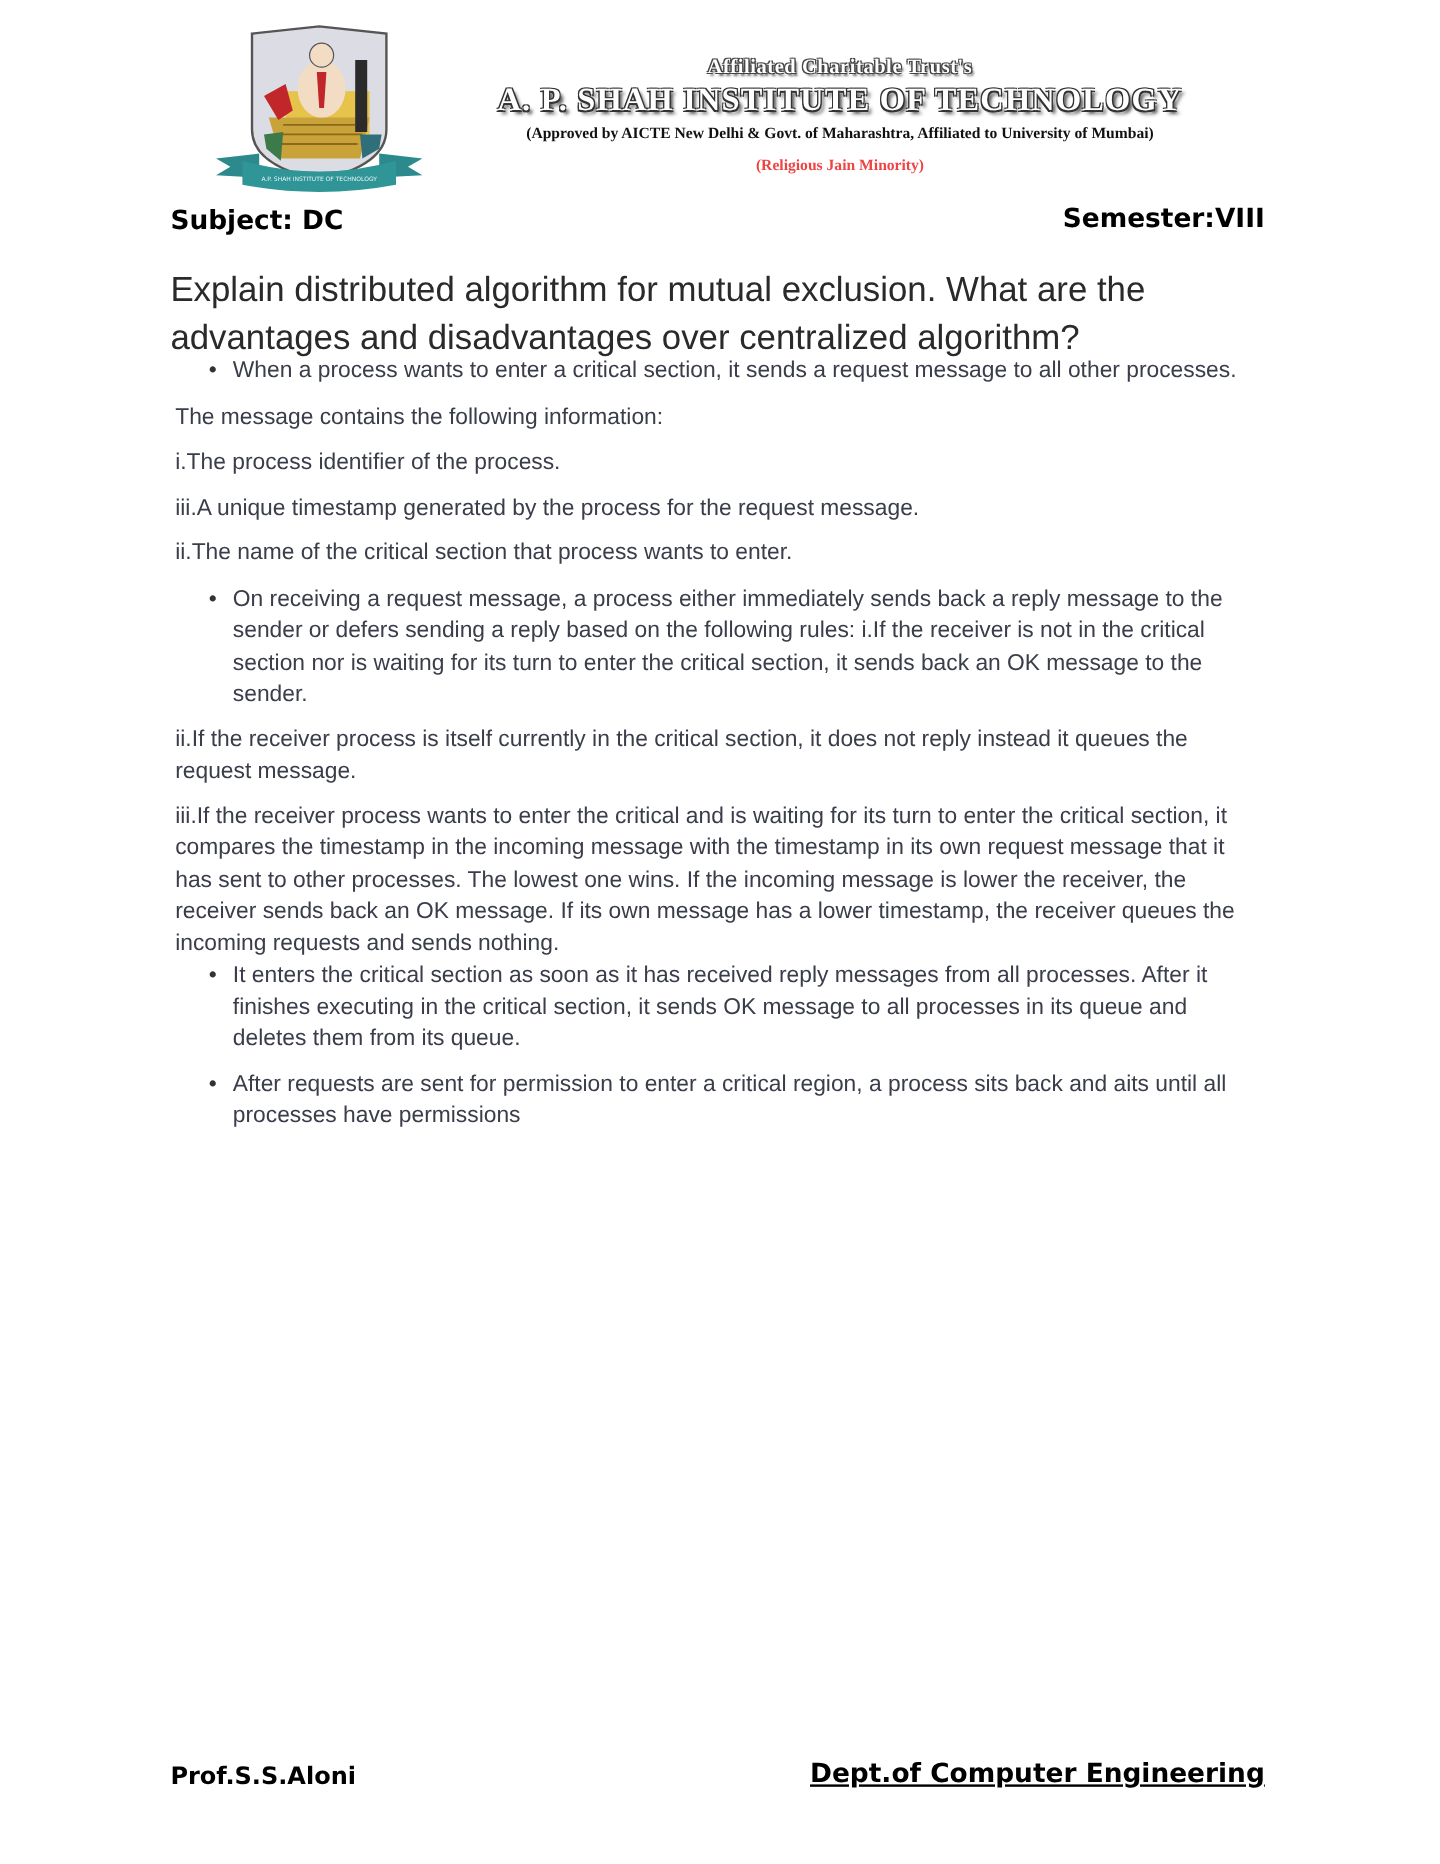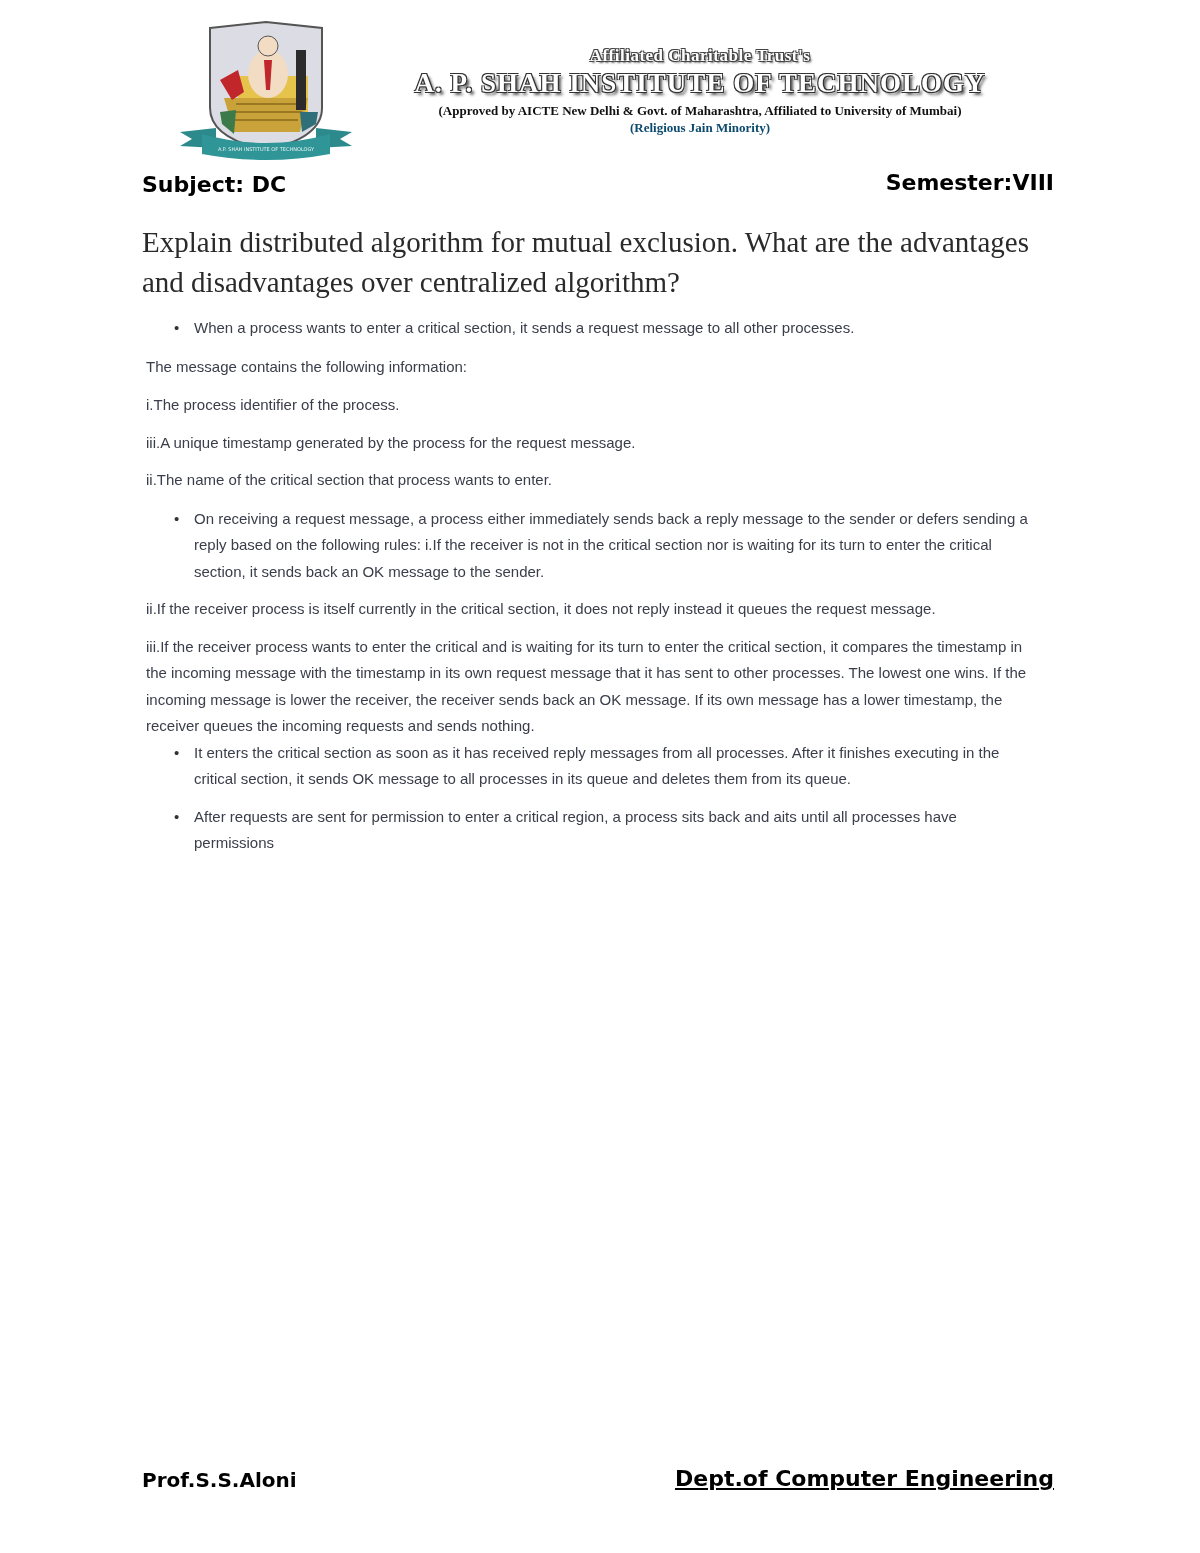--- a/index.html
+++ b/index.html
@@ -5,30 +5,30 @@
   html, body { margin: 0; padding: 0; background: #ffffff; }
   body { width: 1200px; height: 1553px; position: relative; overflow: hidden; font-family: "DejaVu Sans", sans-serif; color: #000; }
 
   .logo { position: absolute; left: 176px; top: 20px; width: 180px; height: 142px; }
   .inst { position: absolute; left: 380px; top: 46px; width: 640px; text-align: center; }
   .trust { font-family: "Liberation Serif", serif; font-weight: bold; font-size: 17px; color: #fff;
            text-shadow: 1px 1px 0 #444, -1px -1px 0 #444, 1px -1px 0 #444, -1px 1px 0 #444, 2px 2px 2px #666; letter-spacing: 0.5px; }
   .inst-name { font-family: "Liberation Serif", serif; font-weight: bold; font-size: 27px; color: #fff; margin-top: 2px;
                text-shadow: 1px 1px 0 #333, -1px -1px 0 #333, 1px -1px 0 #333, -1px 1px 0 #333, 3px 3px 3px #555; letter-spacing: 1px; }
   .approved { font-family: "Liberation Serif", serif; font-weight: bold; font-size: 13px; color: #111; margin-top: 4px; }
-  .minority { font-family: "Liberation Serif", serif; font-weight: bold; font-size: 13px; color: #0c4a6e; margin-top: 1px; }
+  .minority { font-family: "Liberation Serif", serif; font-weight: bold; font-size: 13px; color: #ef4444; margin-top: 11px; }
 
   .subject { position: absolute; left: 142px; top: 172px; font-weight: bold; font-size: 22px; }
   .semester { position: absolute; right: 146px; top: 170px; font-weight: bold; font-size: 22px; }
 
-  .question { position: absolute; left: 142px; top: 222px; width: 920px; font-family: Liberation Serif, serif;
+  .question { position: absolute; left: 142px; top: 222px; width: 920px; font-family: Liberation Sans, sans-serif;
               font-size: 29px; line-height: 40px; color: #2a2a2a; }
 
-  .body { position: absolute; left: 146px; top: 315px; width: 890px; font-family: "Liberation Sans", sans-serif;
-          font-size: 15px; color: #3a3d4a; }
+  .body { position: absolute; left: 146px; top: 296px; width: 890px; font-family: "Liberation Sans", sans-serif;
+          font-size: 19px; color: #3a3d4a; }
   .body p { margin: 0; }
   .bul { position: relative; padding-left: 44px; line-height: 26.5px; }
   .bul::before { content: "\2022"; position: absolute; left: 24px; top: 0; color: #333; }
   .para { line-height: 26.5px; }
 </style>
 </head>
 <body>
 
 <div class="logo">
   <svg width="180" height="142" viewBox="0 0 180 142">

